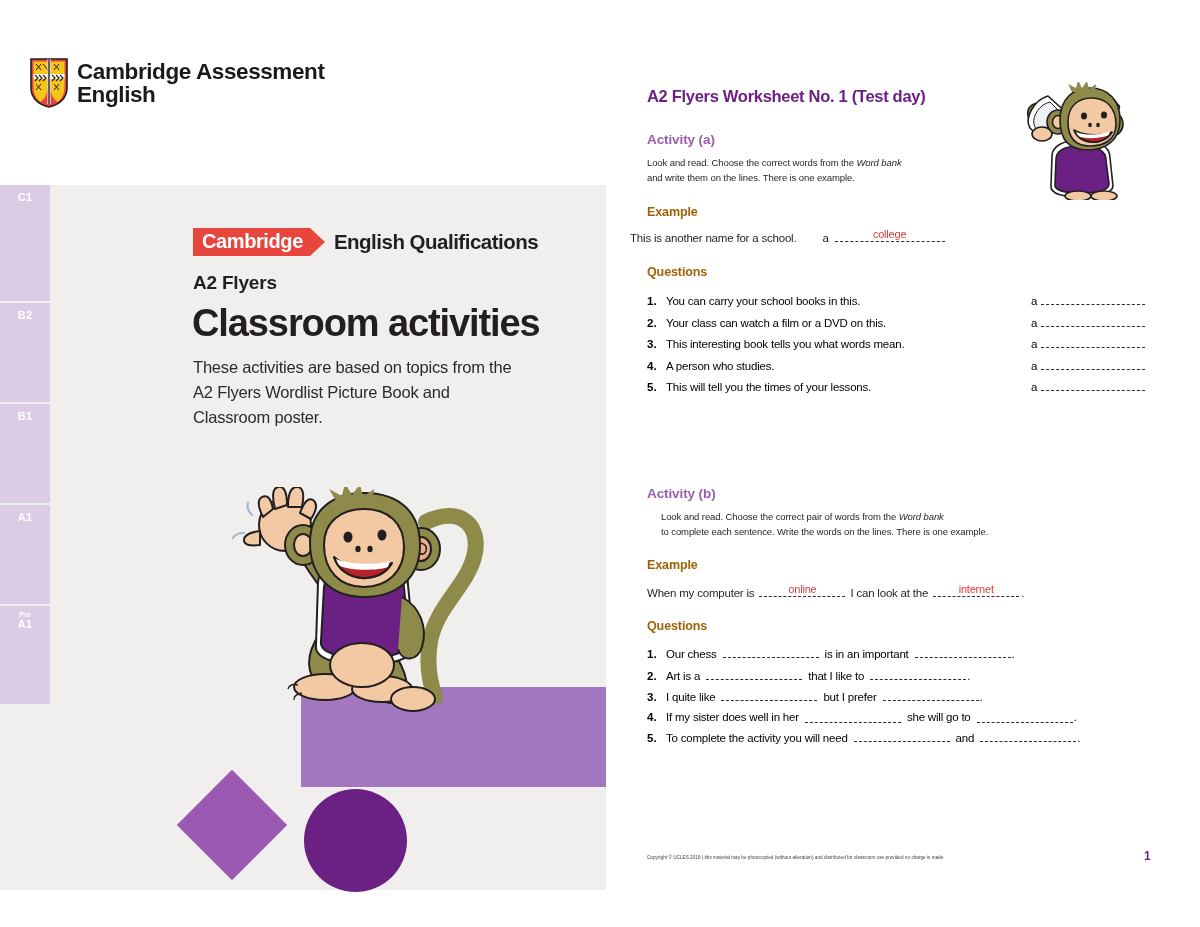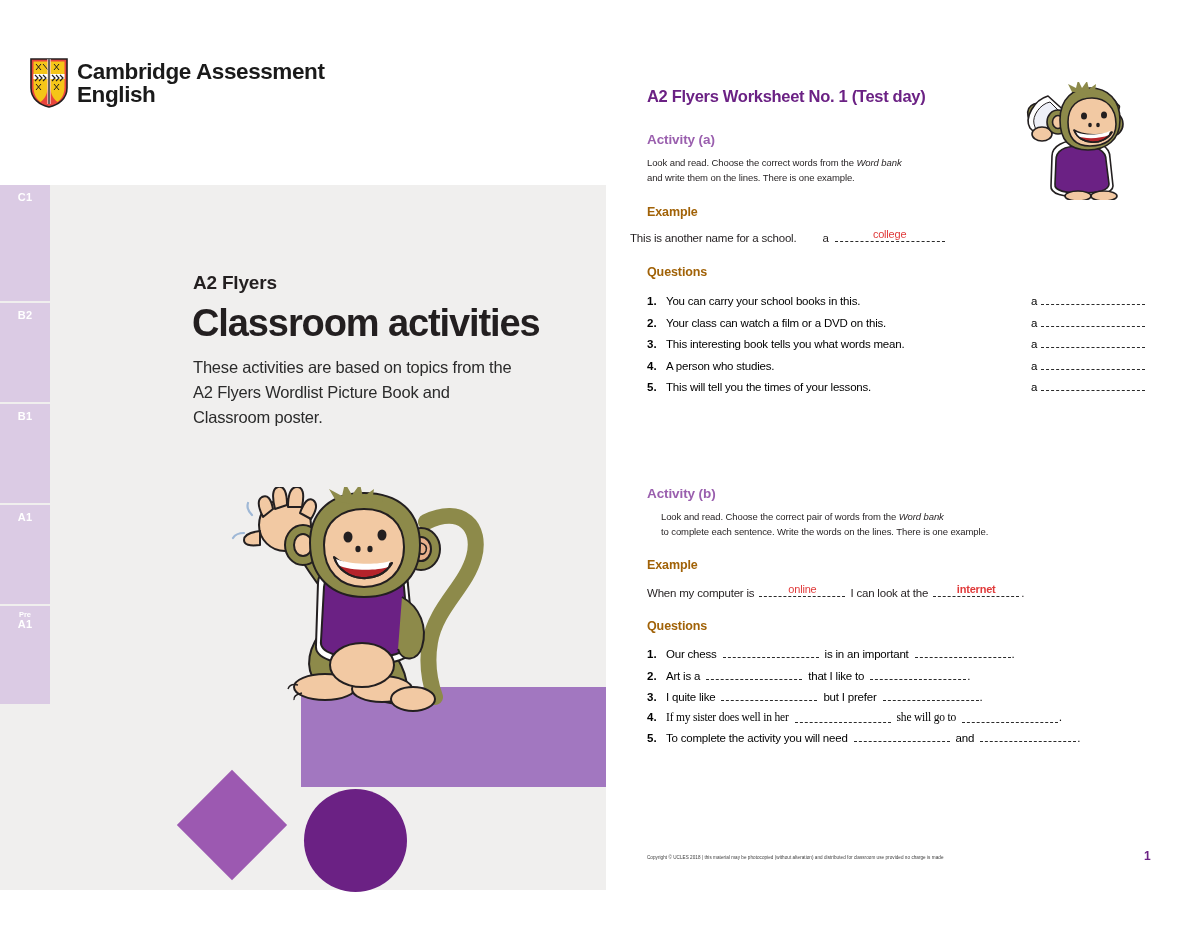--- a/index.html
+++ b/index.html
@@ -121,20 +121,27 @@
       </div>
       <div class="cefr-cell" style="height: 99px;">
         <div class="lbl">A1</div>
       </div>
       <div class="cefr-cell small-top" style="height: 98px;">
         <div class="pre">Pre</div>
         <div class="lbl">A1</div>
       </div>
     </div>
 
+  <div class="cam-banner">
+    <div style="display:flex;align-items:center;">
+      <div class="cam-red">Cambridge</div>
+      <div class="cam-arrow"></div>
+    </div>
+    <div class="cam-eq">English Qualifications</div>
+  </div>
 
   <div class="lvl-title">A2 Flyers</div>
   <div class="big-title">Classroom activities</div>
   <div class="intro">These activities are based on topics from the A2 Flyers Wordlist Picture Book and Classroom poster.</div>
 
   <div class="bar-shape"></div>
   <div class="diamond-shape"></div>
   <div class="circle-shape"></div>
 
   <svg class="monkey-big" viewBox="0 0 300 265">
@@ -297,21 +304,21 @@
     <span>to complete each sentence. Write the words on the lines. There is one example.</span>
   </div>
 
   <div class="sec-head" style="position:absolute;left:41px;top:558px;">Example</div>
   <div style="position:absolute;left:41px;top:585px;display:flex;align-items:baseline;">
     <span class="sent">When my computer is</span>
     <span class="blank" style="width:86px;margin:0 5px;">
       <span class="ans">online</span>
     </span>
     <span class="sent">I can look at the</span>
-    <span class="blank" style="width:86px;margin:0 2px 0 5px;font-weight:bold;">
+    <span class="blank" style="width:86px;margin:0 2px 0 5px;">
       <span class="ans">internet</span>
     </span>
     <span class="sent">.</span>
   </div>
 
   <div class="sec-head" style="position:absolute;left:41px;top:619px;">Questions</div>
   <div id="activity-b-questions" style="position:absolute;left:41px;top:646px;width:500px;">
       <div class="qa-row">
         <span class="num">1.</span>
         <span class="qtext" style="display:flex;align-items:baseline;">
@@ -337,21 +344,21 @@
         <span class="qtext" style="display:flex;align-items:baseline;">
           <span>I quite like</span>
           <span class="blank" style="width:96px;margin:0 6px;"></span>
           <span>but I prefer</span>
           <span class="blank" style="width:96px;margin:0 1px 0 6px;"></span>
           <span>.</span>
         </span>
       </div>
       <div class="qa-row">
         <span class="num">4.</span>
-        <span class="qtext" style="display:flex;align-items:flex-start;font-family:Liberation Serif, serif;">
+        <span class="qtext" style="display:flex;align-items:flex-start;">
           <span>If my sister does well in her</span>
           <span class="blank" style="width:96px;margin:0 6px;"></span>
           <span>she will go to</span>
           <span class="blank" style="width:96px;margin:0 1px 0 6px;"></span>
           <span>.</span>
         </span>
       </div>
       <div class="qa-row">
         <span class="num">5.</span>
         <span class="qtext" style="display:flex;align-items:baseline;">

